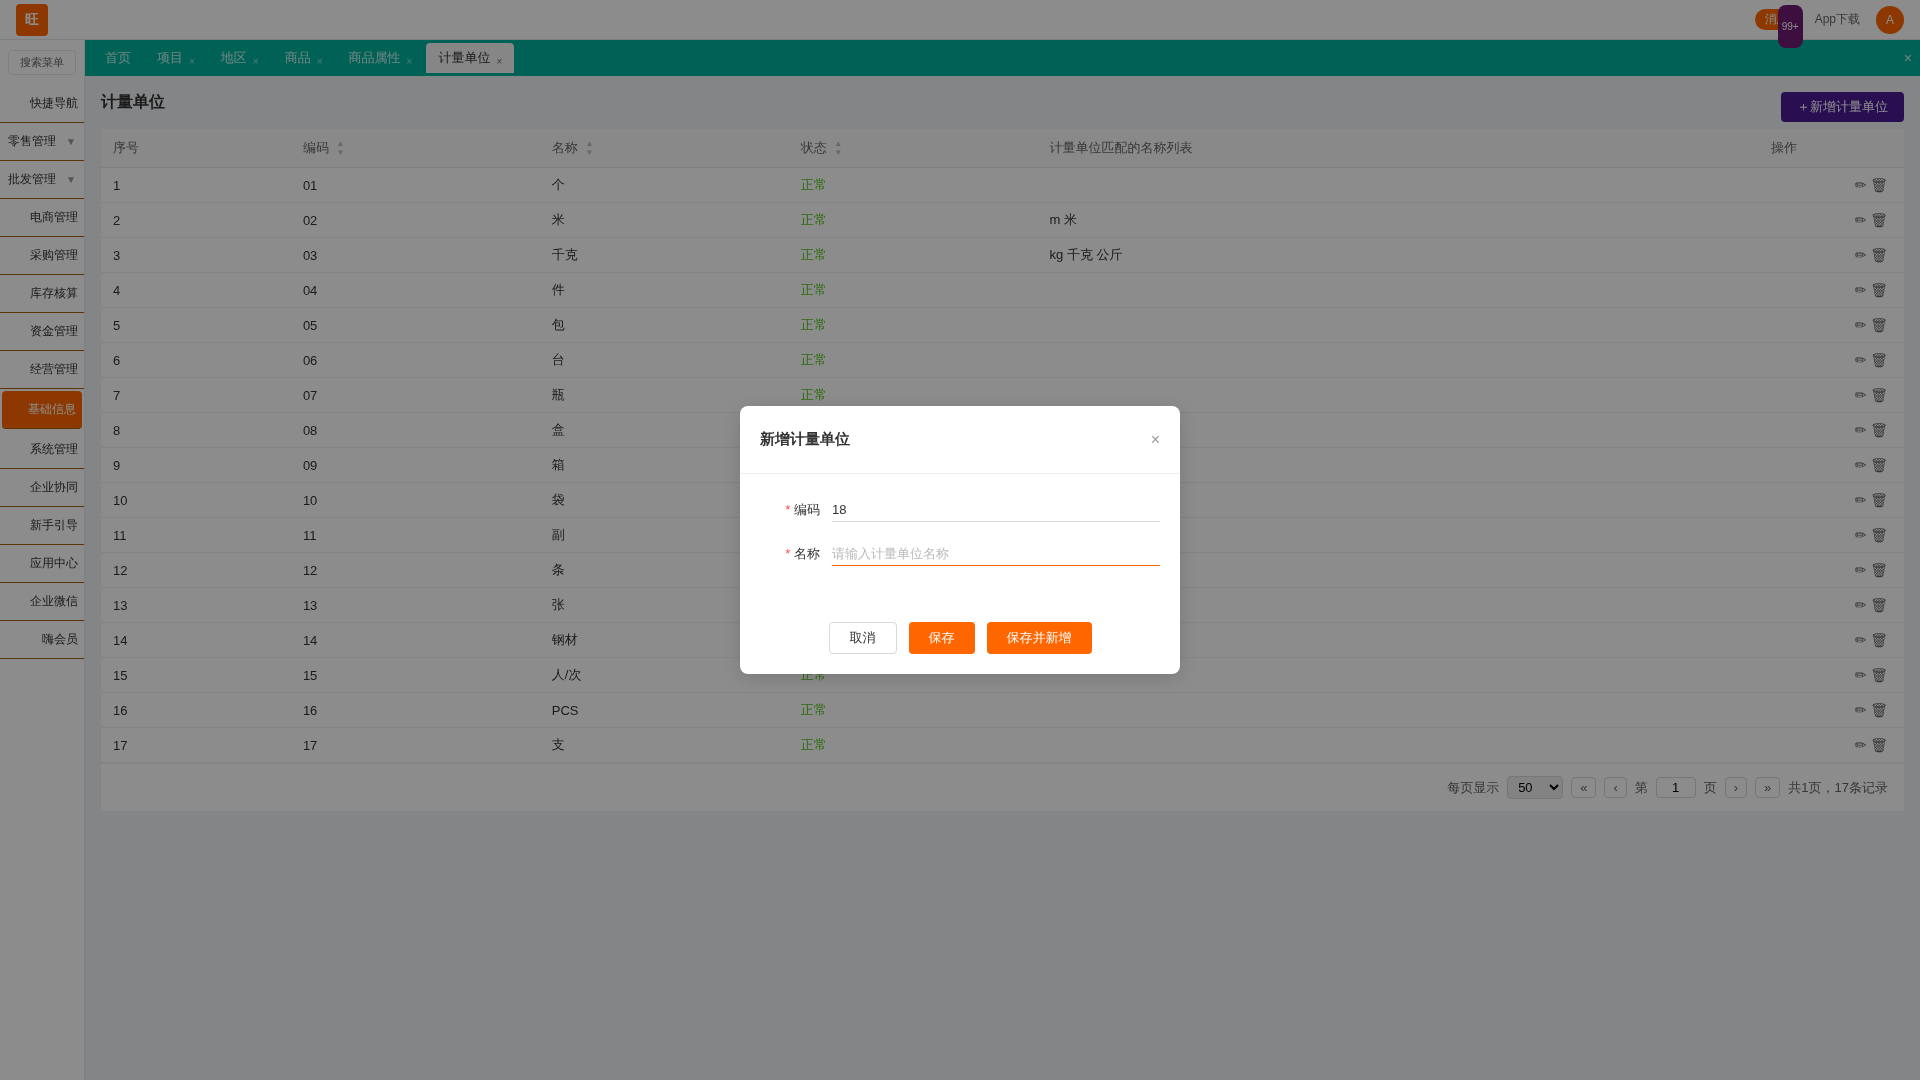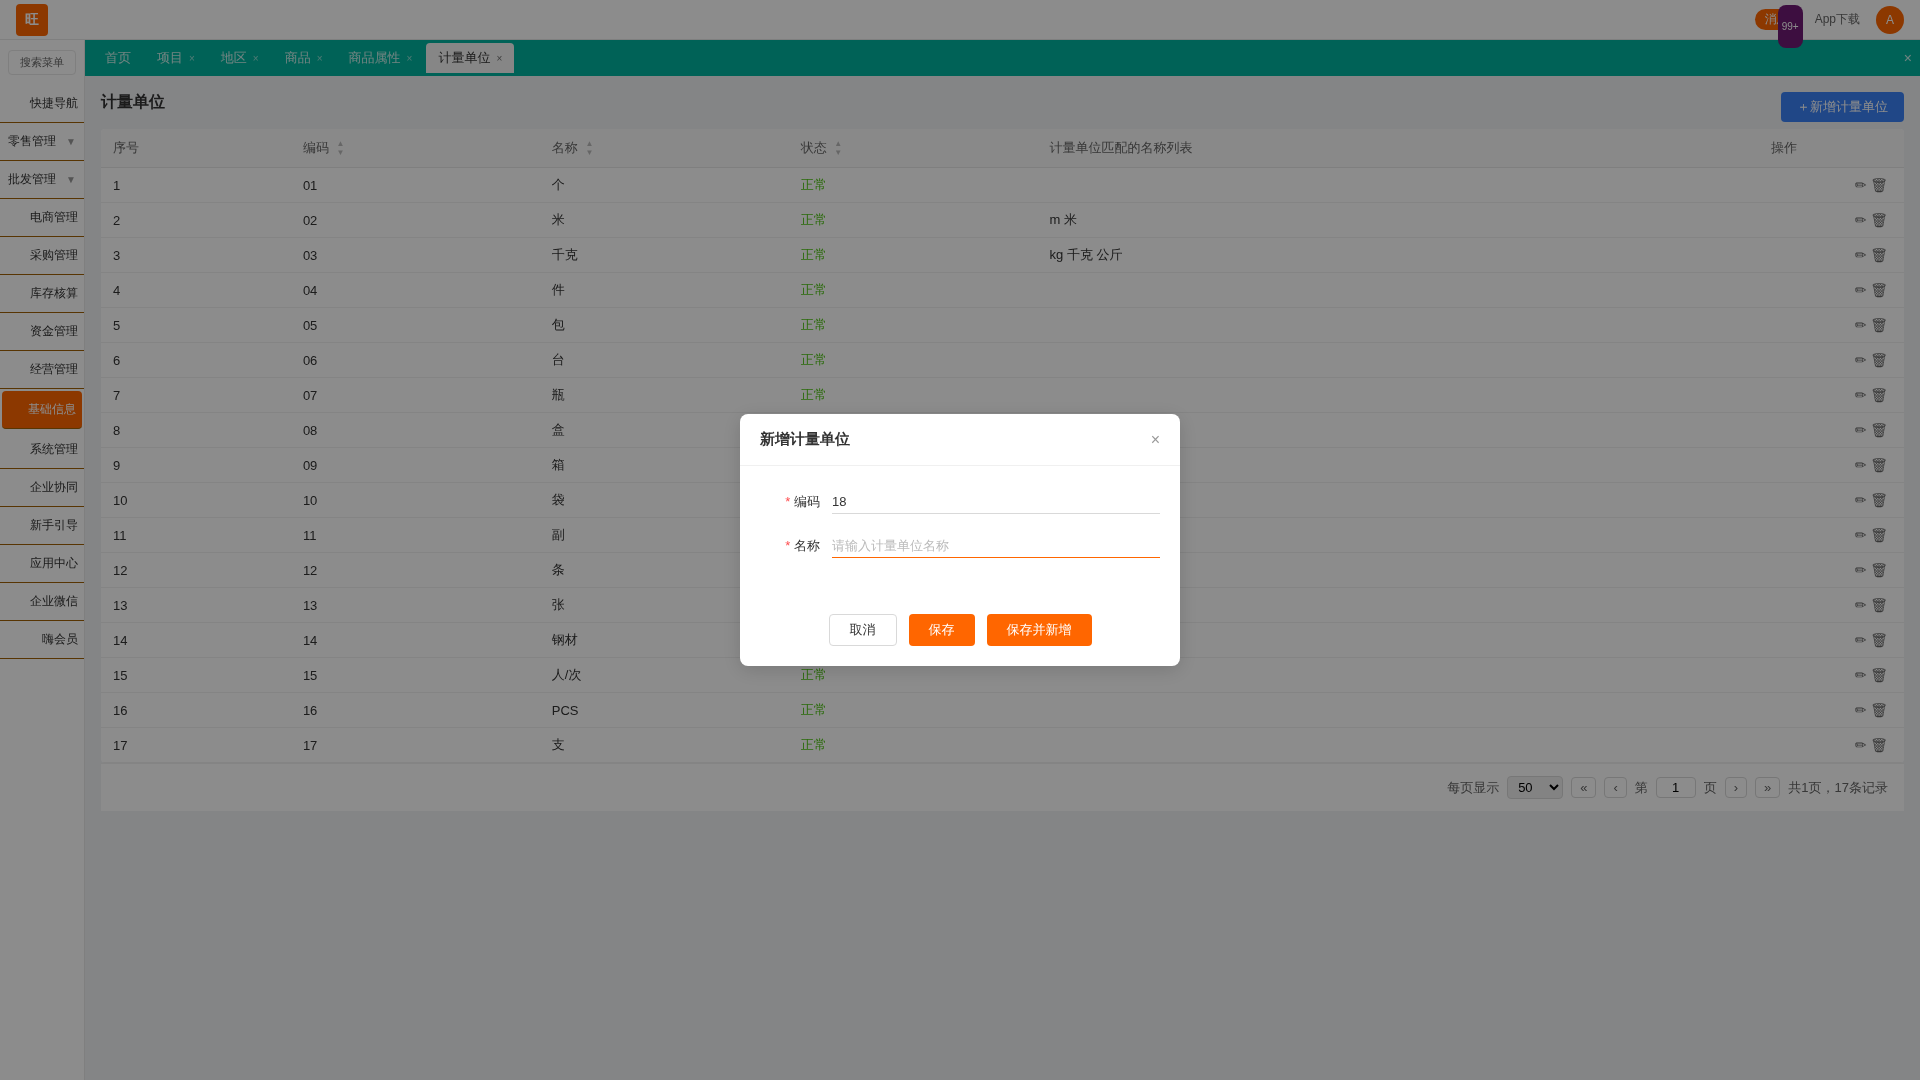--- a/index.html
+++ b/index.html
@@ -26,29 +26,29 @@
     .sidebar-item { padding: 10px 6px; text-align: right; cursor: pointer; font-size: 12px; color: #333; border-bottom: 1px solid #a16207; }
     .sidebar-item.active { background: #f60; color: #fff; border-radius: 4px; margin: 2px; }
     .sidebar-item.has-arrow { display: flex; align-items: center; justify-content: space-between; padding: 10px 8px; }
     .sidebar-arrow { font-size: 10px; color: #999; }
 
     
     .content-area { flex: 1; display: flex; flex-direction: column; overflow: hidden; }
 
     
     .tab-bar { background: #00b39e; display: flex; align-items: center; padding: 0 8px; height: 36px; flex-shrink: 0; }
-    .tab { display: flex; align-items: center; padding: 6px 12px; color: rgba(255,255,255,0.8); cursor: pointer; font-size: 13px; border-radius: 4px 4px 0 0; margin-right: 2px; gap: 6px; }
+    .tab { display: flex; align-items: flex-end; padding: 6px 12px; color: rgba(255,255,255,0.8); cursor: pointer; font-size: 13px; border-radius: 4px 4px 0 0; margin-right: 2px; gap: 6px; }
     .tab.active { background: #f5f5f5; color: #333; }
     .tab-close { font-size: 10px; color: inherit; cursor: pointer; opacity: 0.7; }
     .tab-bar-close { margin-left: auto; color: #fff; cursor: pointer; font-size: 14px; opacity: 0.8; }
 
     
     .page-content { flex: 1; padding: 16px; overflow-y: auto; background: #f0f2f5; position: relative; }
     .page-title { font-size: 16px; font-weight: bold; color: #333; margin-bottom: 16px; }
-    .add-btn { position: absolute; top: 16px; right: 16px; background: #3b82f6; color: #fff; border: none; border-radius: 4px; padding: 6px 16px; font-size: 13px; cursor: pointer; }
+    .add-btn { position: absolute; top: 16px; right: 16px; background: #4c1d95; color: #fff; border: none; border-radius: 4px; padding: 6px 16px; font-size: 13px; cursor: pointer; }
 
     
     .table-container { background: #fff; border-radius: 4px; overflow: hidden; }
     table { width: 100%; border-collapse: collapse; }
     thead tr { background: #fafafa; border-bottom: 1px solid #e8e8e8; }
     th { padding: 10px 12px; text-align: left; font-weight: normal; color: #666; font-size: 13px; border-right: none; white-space: nowrap; }
     th .sort-icons { display: inline-flex; flex-direction: column; margin-left: 4px; gap: 1px; vertical-align: middle; }
     th .sort-icons span { font-size: 8px; line-height: 1; color: #bbb; }
     tbody tr { border-bottom: 1px solid #f0f0f0; }
     td { padding: 8px 12px; font-size: 13px; color: #333; }
@@ -59,21 +59,21 @@
     
     .pagination { display: flex; align-items: center; justify-content: flex-end; padding: 12px 16px; gap: 8px; font-size: 13px; color: #666; background: #fff; border-top: 1px solid #f0f0f0; }
     .page-size-select { border: 1px solid #d9d9d9; border-radius: 4px; padding: 2px 6px; font-size: 13px; }
     .page-nav-btn { border: 1px solid #d9d9d9; background: #fff; border-radius: 4px; padding: 2px 8px; cursor: pointer; color: #666; font-size: 13px; }
     .page-nav-btn:disabled { opacity: 0.5; cursor: not-allowed; }
     .page-input { border: 1px solid #d9d9d9; border-radius: 4px; width: 40px; text-align: center; padding: 2px 4px; font-size: 13px; }
 
     
     .modal-overlay { position: fixed; top: 0; left: 0; width: 100%; height: 100%; background: rgba(0,0,0,0.45); display: flex; align-items: center; justify-content: center; z-index: 1000; }
     .modal { background: #fff; border-radius: 8px; width: 440px; box-shadow: 0 4px 20px rgba(0,0,0,0.15); }
-    .modal-header { display: flex; align-items: center; justify-content: space-between; padding: 16px 20px; border-bottom: 1px solid #f0f0f0; }
+    .modal-header { display: flex; align-items: center; justify-content: space-between; padding: 24px 20px; border-bottom: 1px solid #f0f0f0; }
     .modal-title { font-size: 15px; font-weight: bold; color: #333; }
     .modal-close { background: none; border: none; cursor: pointer; color: #999; font-size: 16px; }
     .modal-body { padding: 24px 20px; }
     .form-item { display: flex; align-items: center; margin-bottom: 20px; }
     .form-label { width: 60px; text-align: right; margin-right: 12px; font-size: 13px; color: #333; }
     .form-label.required::before { content: '* '; color: #ff4d4f; }
     .form-input { flex: 1; border: none; border-bottom: 1px solid #d9d9d9; padding: 4px 0; font-size: 13px; outline: none; color: #333; }
     .form-input.highlighted { border-bottom-color: #f60; }
     .form-input::placeholder { color: #bbb; }
     .modal-footer { display: flex; justify-content: center; gap: 12px; padding: 12px 20px 20px; }

